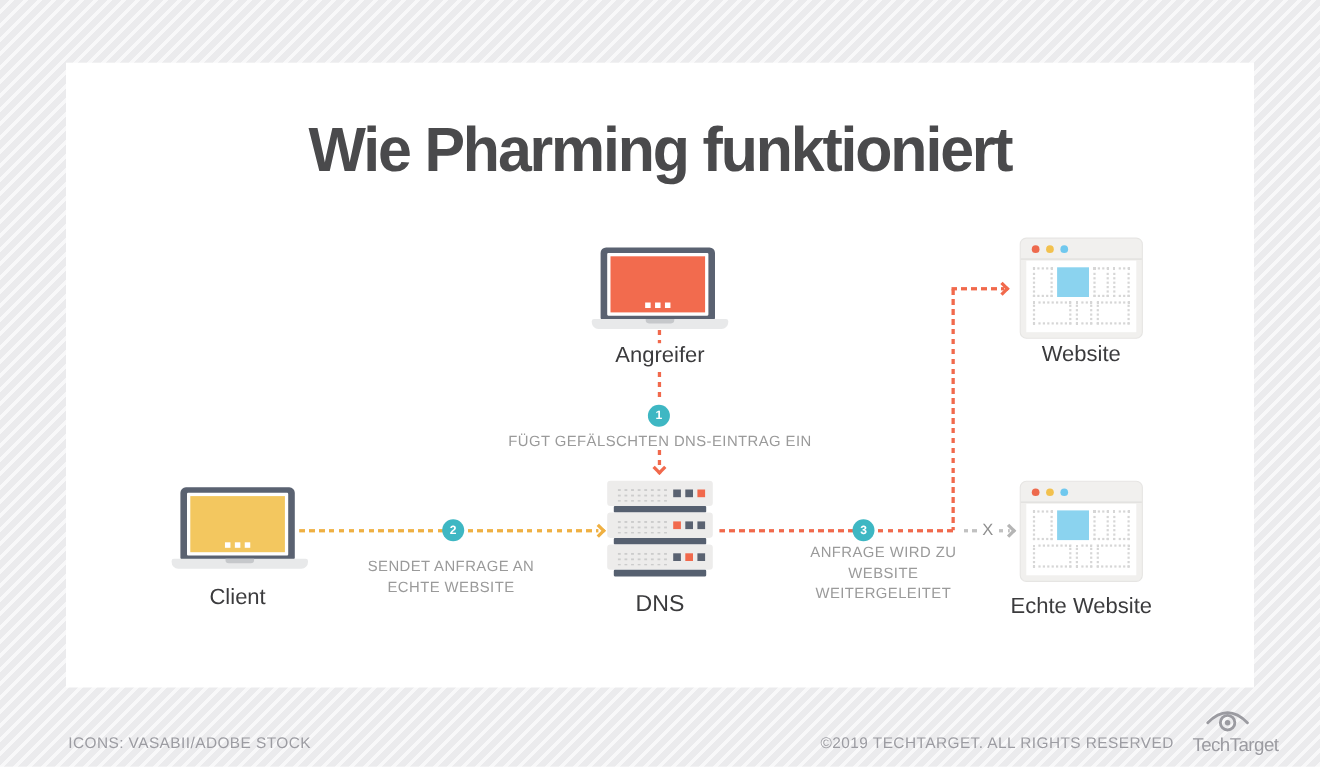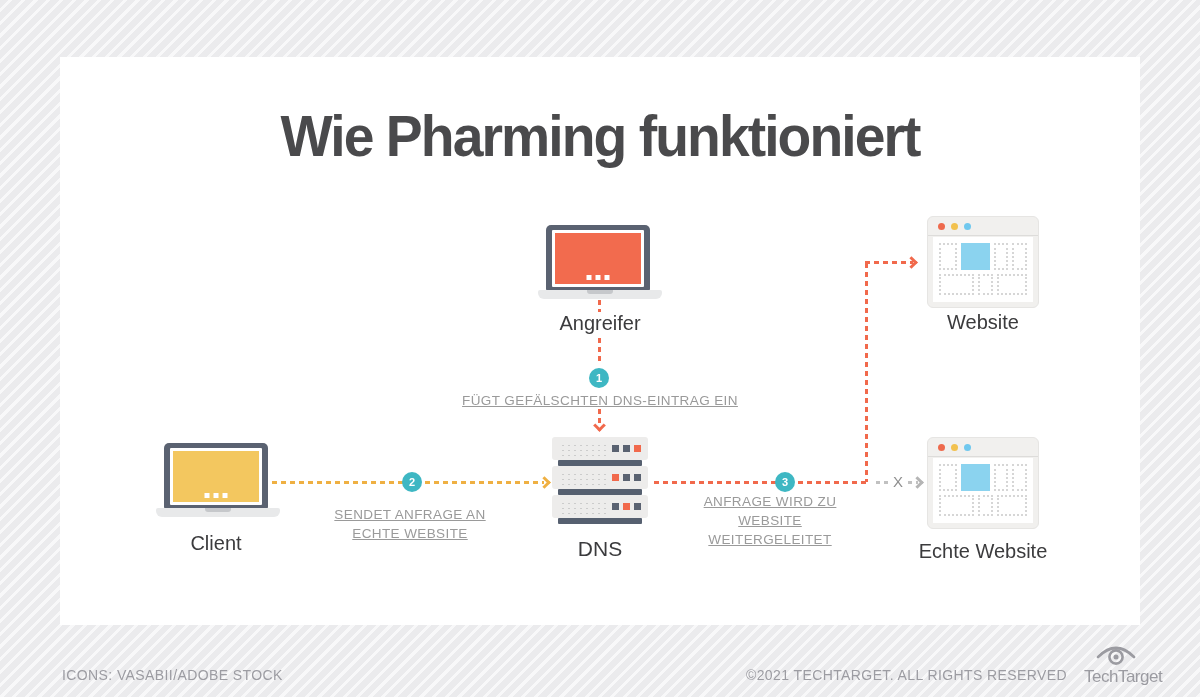--- a/index.html
+++ b/index.html
@@ -73,21 +73,21 @@
   .blue-block { background:#8bd3ef; width:30px; height:27px; }
   
   .node-label { position:absolute; text-align:center; color:#3b3b3d; font-size:20px; line-height:22px; }
   .badge {
     position:absolute; width:20px; height:20px; border-radius:50%;
     background:#3eb7c3; color:#ffffff; font-size:11px; font-weight:700;
     text-align:center; line-height:20px;
   }
   .step-text {
     position:absolute; text-align:center; color:#9a9a9a;
-    font-size:13.5px; line-height:19px; letter-spacing:0.4px;text-decoration:underline;
+    font-size:13.5px; line-height:19px; letter-spacing:0.4px;
   }
   
   .dash-h { position:absolute; height:3px; }
   .dash-v { position:absolute; width:3px; }
   .orange-h { background:repeating-linear-gradient(90deg,#f1694c 0 5px,transparent 5px 9px); }
   .orange-v { background:repeating-linear-gradient(180deg,#f1694c 0 5px,transparent 5px 9px); }
   .amber-h  { background:repeating-linear-gradient(90deg,#efb042 0 5px,transparent 5px 9px); }
   .gray-h   { background:repeating-linear-gradient(90deg,#c1c1c1 0 4px,transparent 4px 8px); }
   .chevron {
     position:absolute; width:9px; height:9px;
@@ -235,33 +235,33 @@
 <div class="step-text" style="left:310px; top:505px; width:200px;">
   <div>SENDET ANFRAGE AN</div>
   <div>ECHTE WEBSITE</div>
 </div>
 
 <div class="dash-h orange-h" style="left:654px; top:481px; width:213px;"></div>
 <div class="dash-v orange-v" style="left:865px; top:263px; height:219px;"></div>
 <div class="dash-h orange-h" style="left:865px; top:261px; width:48px;"></div>
 <span class="chevron chev-right c-orange" style="left:907px; top:258px;"></span>
 <div class="badge" style="left:775px; top:472px;">3</div>
-<div class="step-text" style="left:670px; top:492px; width:200px;">
+<div class="step-text" style="left:703px; top:492px; width:200px;">
   <div>ANFRAGE WIRD ZU</div>
   <div>WEBSITE</div>
   <div>WEITERGELEITET</div>
 </div>
 
 <div class="dash-h gray-h" style="left:876px; top:481px; width:15px;"></div>
 <div class="x-marker" style="left:893px; top:473px;">X</div>
 <div class="dash-h gray-h" style="left:908px; top:481px; width:10px;"></div>
 <span class="chevron chev-right c-gray" style="left:913px; top:478px;"></span>
 
 <div class="footer-credit">ICONS: VASABII/ADOBE STOCK</div>
-<div class="footer-copy">©2021 TECHTARGET. ALL RIGHTS RESERVED</div>
+<div class="footer-copy">©2019 TECHTARGET. ALL RIGHTS RESERVED</div>
 <div class="brand">
   <svg width="44" height="24" viewBox="0 0 44 24">
     <path d="M4 15 Q22 -3 40 15" fill="none" stroke="#9b9ba1" stroke-width="2.6" stroke-linecap="round"></path>
     <circle cx="22" cy="15" r="6.6" fill="none" stroke="#9b9ba1" stroke-width="2.6"></circle>
     <circle cx="22" cy="15" r="2.5" fill="#9b9ba1"></circle>
   </svg>
   <div class="brand-text">TechTarget</div>
 </div>
 
 </body></html>

